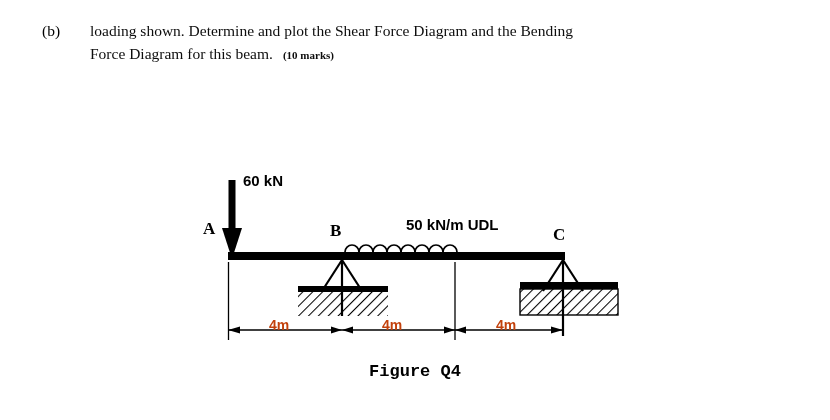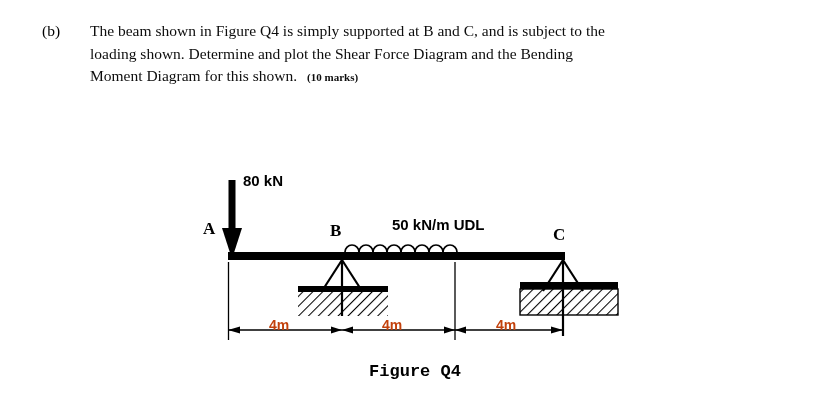--- a/index.html
+++ b/index.html
@@ -101,23 +101,22 @@
     font-size: 17px;
     color: #000000;
   }
 </style>
 </head>
 <body>
 
 <div id="question-block">
   <span id="q-label" class="fig-q-label">(b)</span>
   <div id="q-body">
-    <span class="q-line">The beam shown in Figure Q4 is simply supported at B and C, and is subject to the</span>
     <span class="q-line">loading shown. Determine and plot the Shear Force Diagram and the Bending</span>
-    <span class="q-line"><span>Moment Diagram for this shown.</span><span class="marks">(10 marks)</span></span>
+    <span class="q-line"><span>Force Diagram for this beam.</span><span class="marks">(10 marks)</span></span>
   </div>
 </div>
 
 <div id="figure-area">
 
   <svg id="beam-svg" width="830" height="420" viewBox="0 0 830 420">
     <defs>
 
       <pattern id="hatch" width="7" height="7" patternTransform="rotate(45)" patternUnits="userSpaceOnUse">
         <line x1="0" y1="0" x2="0" y2="7" stroke="#000000" stroke-width="2.1"></line>
@@ -181,21 +180,21 @@
       <polygon points="455,330 466,326.5 466,333.5" fill="#000000"></polygon>
 
       <polygon points="563,330 551,326.5 551,333.5" fill="#000000"></polygon>
     </g>
   </svg>
 
   <span class="fig-label node-label" style="left:203px; top:219px;">A</span>
   <span class="fig-label node-label" style="left:330px; top:221px;">B</span>
   <span class="fig-label node-label" style="left:553px; top:225px;">C</span>
 
-  <span class="load-label" style="left:243px; top:172px;">80 kN</span>
-  <span class="load-label" style="left:392px; top:216px;">50 kN/m  UDL</span>
+  <span class="load-label" style="left:243px; top:172px;">60 kN</span>
+  <span class="load-label" style="left:406px; top:216px;">50 kN/m  UDL</span>
 
   <span class="dim-label" style="left:269px; top:317px;">4m</span>
   <span class="dim-label" style="left:382px; top:317px;">4m</span>
   <span class="dim-label" style="left:496px; top:317px;">4m</span>
 
   <div id="figure-caption">Figure Q4</div>
 </div>
 
 </body></html>

